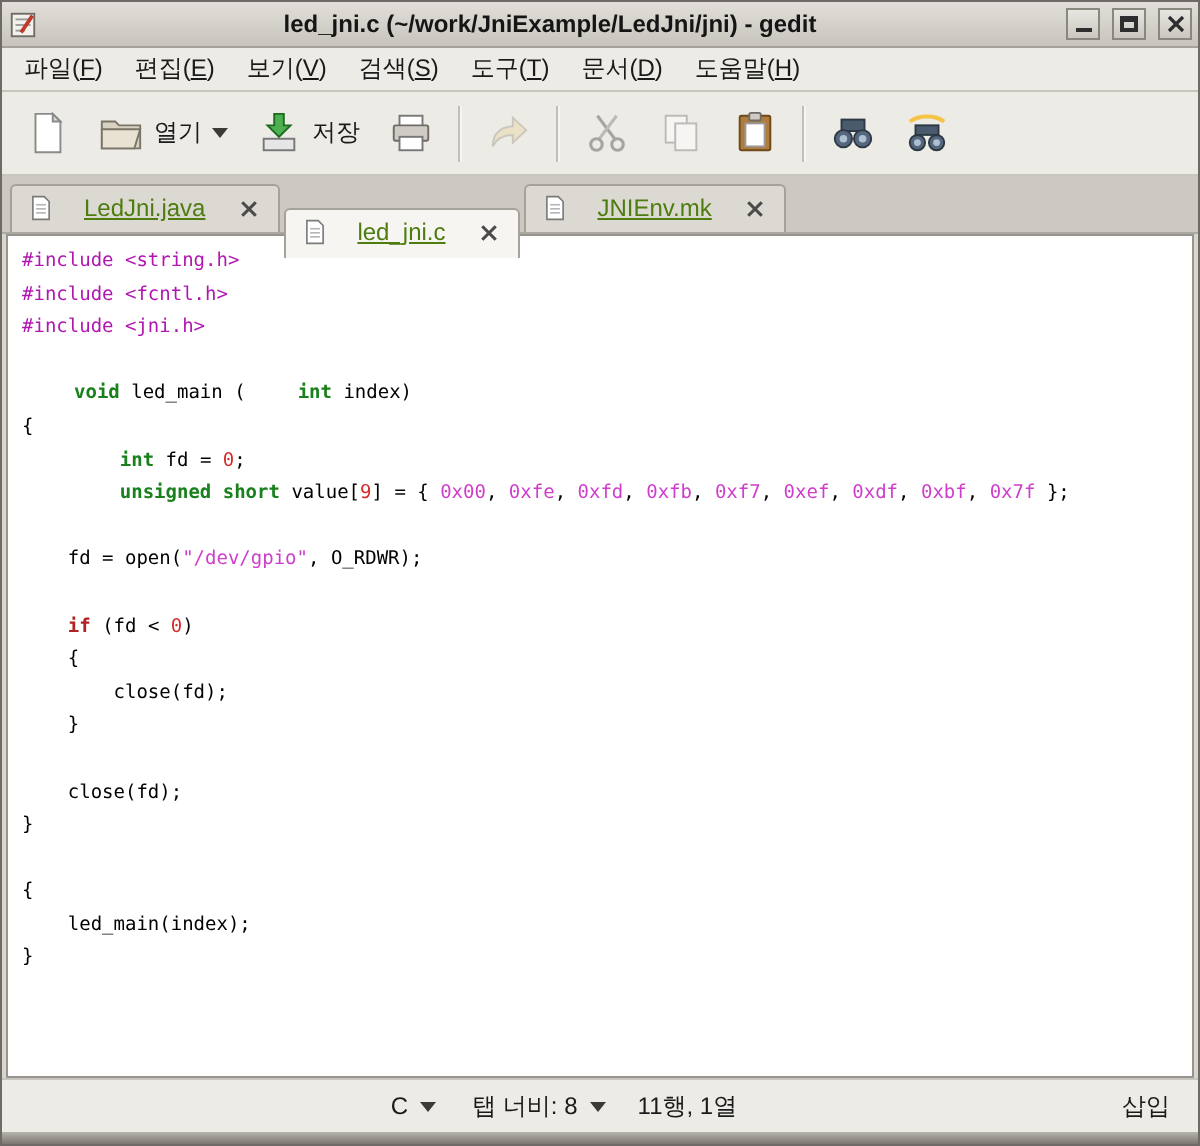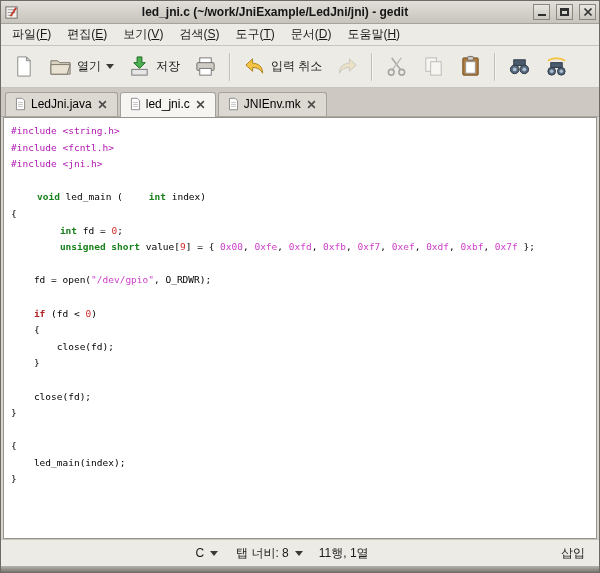--- a/index.html
+++ b/index.html
@@ -27,23 +27,23 @@
   .tbtn { display:flex; align-items:center; gap:5px; padding:4px 6px; border-radius:3px; font-size:12px;
           color:#1a1a1a; white-space:nowrap; }
   .tbtn.disabled { opacity:.5; }
   .tsep { width:0; height:28px; border-left:1px solid #c2bfb8; border-right:1px solid #f6f5f2; margin:0 4px; }
   .caret { width:0; height:0; border-left:4px solid transparent; border-right:4px solid transparent;
            border-top:5px solid #3c3a36; display:inline-block; }
 
   
   .tabbar { height:29px; flex:0 0 29px; display:flex; align-items:flex-end; gap:2px; padding:3px 4px 0;
             background:#cdc9c2; border-bottom:1px solid #aba8a1; }
-  .tab { display:flex; align-items:center; gap:4px; padding:4px 8px 5px; font-size:12px; color:#000000;
-         background:#dcd9d2; border:1px solid #a5a29b; border-bottom:none; border-radius:3px 3px 0 0; }
-  .tab.active { background:#f6f5f2; position:relative; top:1px; padding-bottom:6px; }
+  .tab { display:flex; align-items:center; gap:15px; padding:4px 8px 5px; font-size:12px; color:#4d7c0f;
+         background:#dcd9d2; border:1px solid #a5a29b; border-bottom:none; border-radius:3px 3px 0 0;text-decoration:underline; }
+  .tab.active { background:#f6f5f2; position:relative; top:13px; padding-bottom:6px; }
   .tab-close { display:flex; align-items:center; justify-content:center; width:13px; height:13px; border-radius:2px; }
 
   
   .code-wrap { flex:1 1 auto; min-height:0; margin:0 2px; background:#ffffff; border:1px solid #97948d;
                overflow:hidden; padding:5px 0 0 7px;
                font-family:"DejaVu Sans Mono", monospace; font-size:9.5px; line-height:16.6px; color:#000; }
   .code-line { white-space:pre; }
   .tok-pl  { color:#000000; }
   .tok-pre { color:#b116b1; }
   .tok-kw  { color:#18801c; font-weight:bold;margin-left:26px; }
@@ -126,26 +126,20 @@
       <span>저장</span>
     </div>
     <div class="tbtn">
       <svg viewBox="0 0 24 24" width="23" height="23">
         <rect x="6" y="3" width="12" height="6" fill="#ffffff" stroke="#777777"></rect>
         <rect x="3" y="8" width="18" height="8" rx="1" fill="#cfccc6" stroke="#6f6c66"></rect>
         <rect x="6" y="14" width="12" height="7" fill="#ffffff" stroke="#777777"></rect>
       </svg>
     </div>
     <div class="tsep"></div>
-    <div class="tbtn">
-      <svg viewBox="0 0 24 24" width="23" height="23">
-        <path d="M10 4 L3 10.5 L10 17 L10 13 C15 13 18.5 15 20.5 19 C20.5 12 16 8.8 10 8.5 Z" fill="#f6c445" stroke="#a8821a"></path>
-      </svg>
-      <span>입력 취소</span>
-    </div>
     <div class="tbtn disabled">
       <svg viewBox="0 0 24 24" width="23" height="23">
         <path d="M14 4 L21 10.5 L14 17 L14 13 C9 13 5.5 15 3.5 19 C3.5 12 8 8.8 14 8.5 Z" fill="#e9d9a8" stroke="#a9a498"></path>
       </svg>
     </div>
     <div class="tsep"></div>
     <div class="tbtn disabled">
       <svg viewBox="0 0 24 24" width="23" height="23">
         <line x1="7" y1="3" x2="16" y2="15" stroke="#5f5f5f" stroke-width="1.6"></line>
         <line x1="17" y1="3" x2="8" y2="15" stroke="#8c8c8c" stroke-width="1.6"></line>

